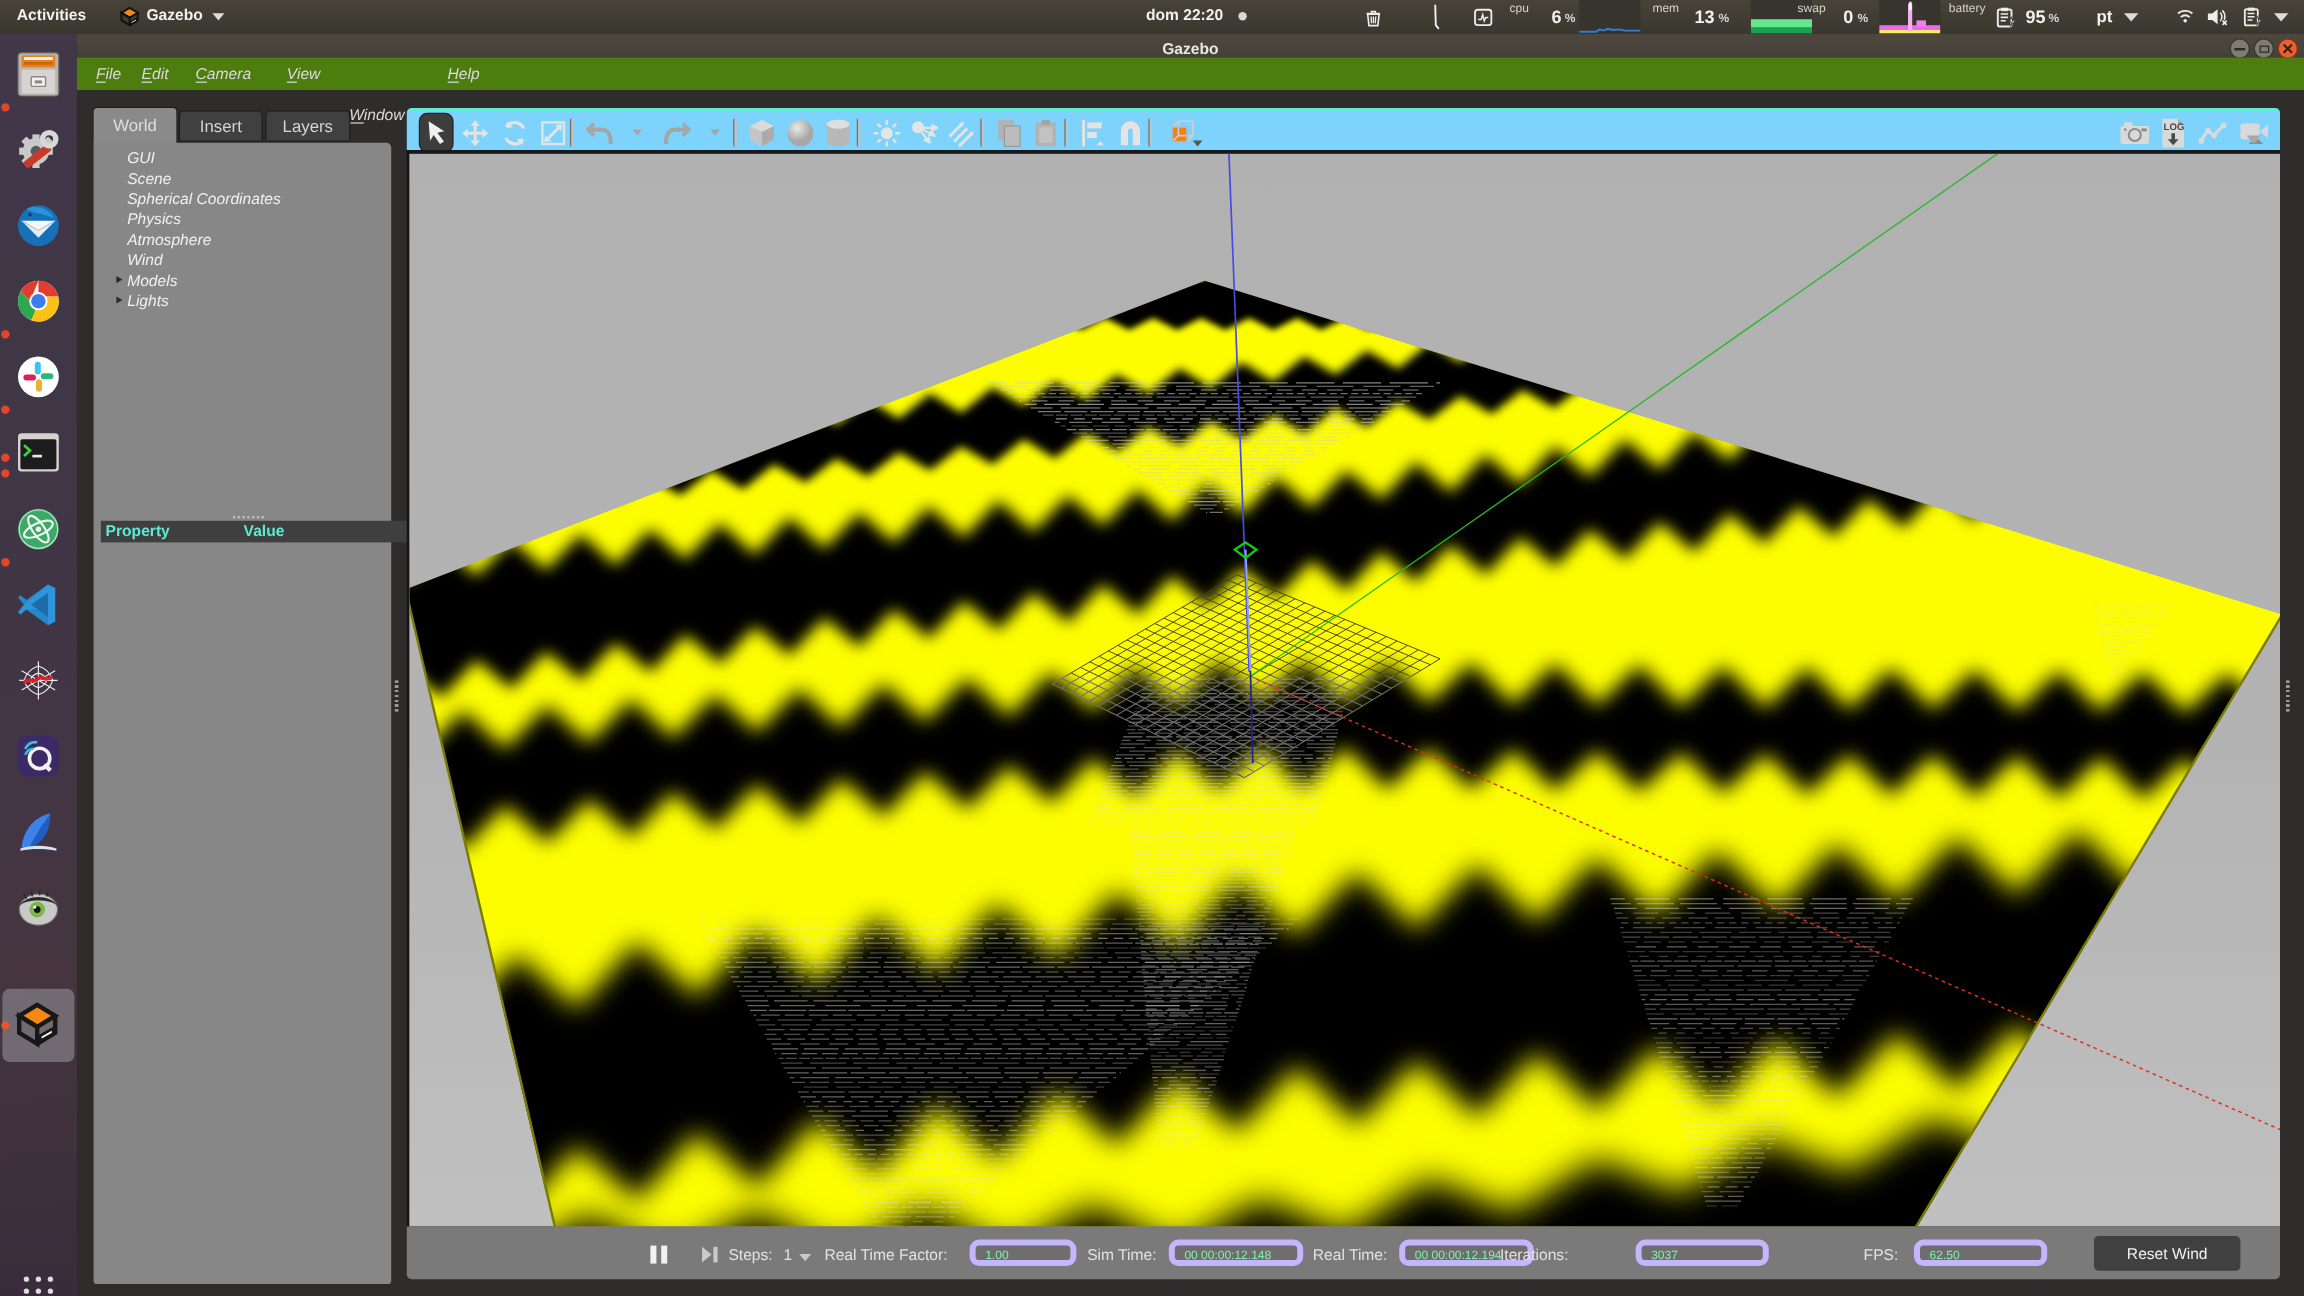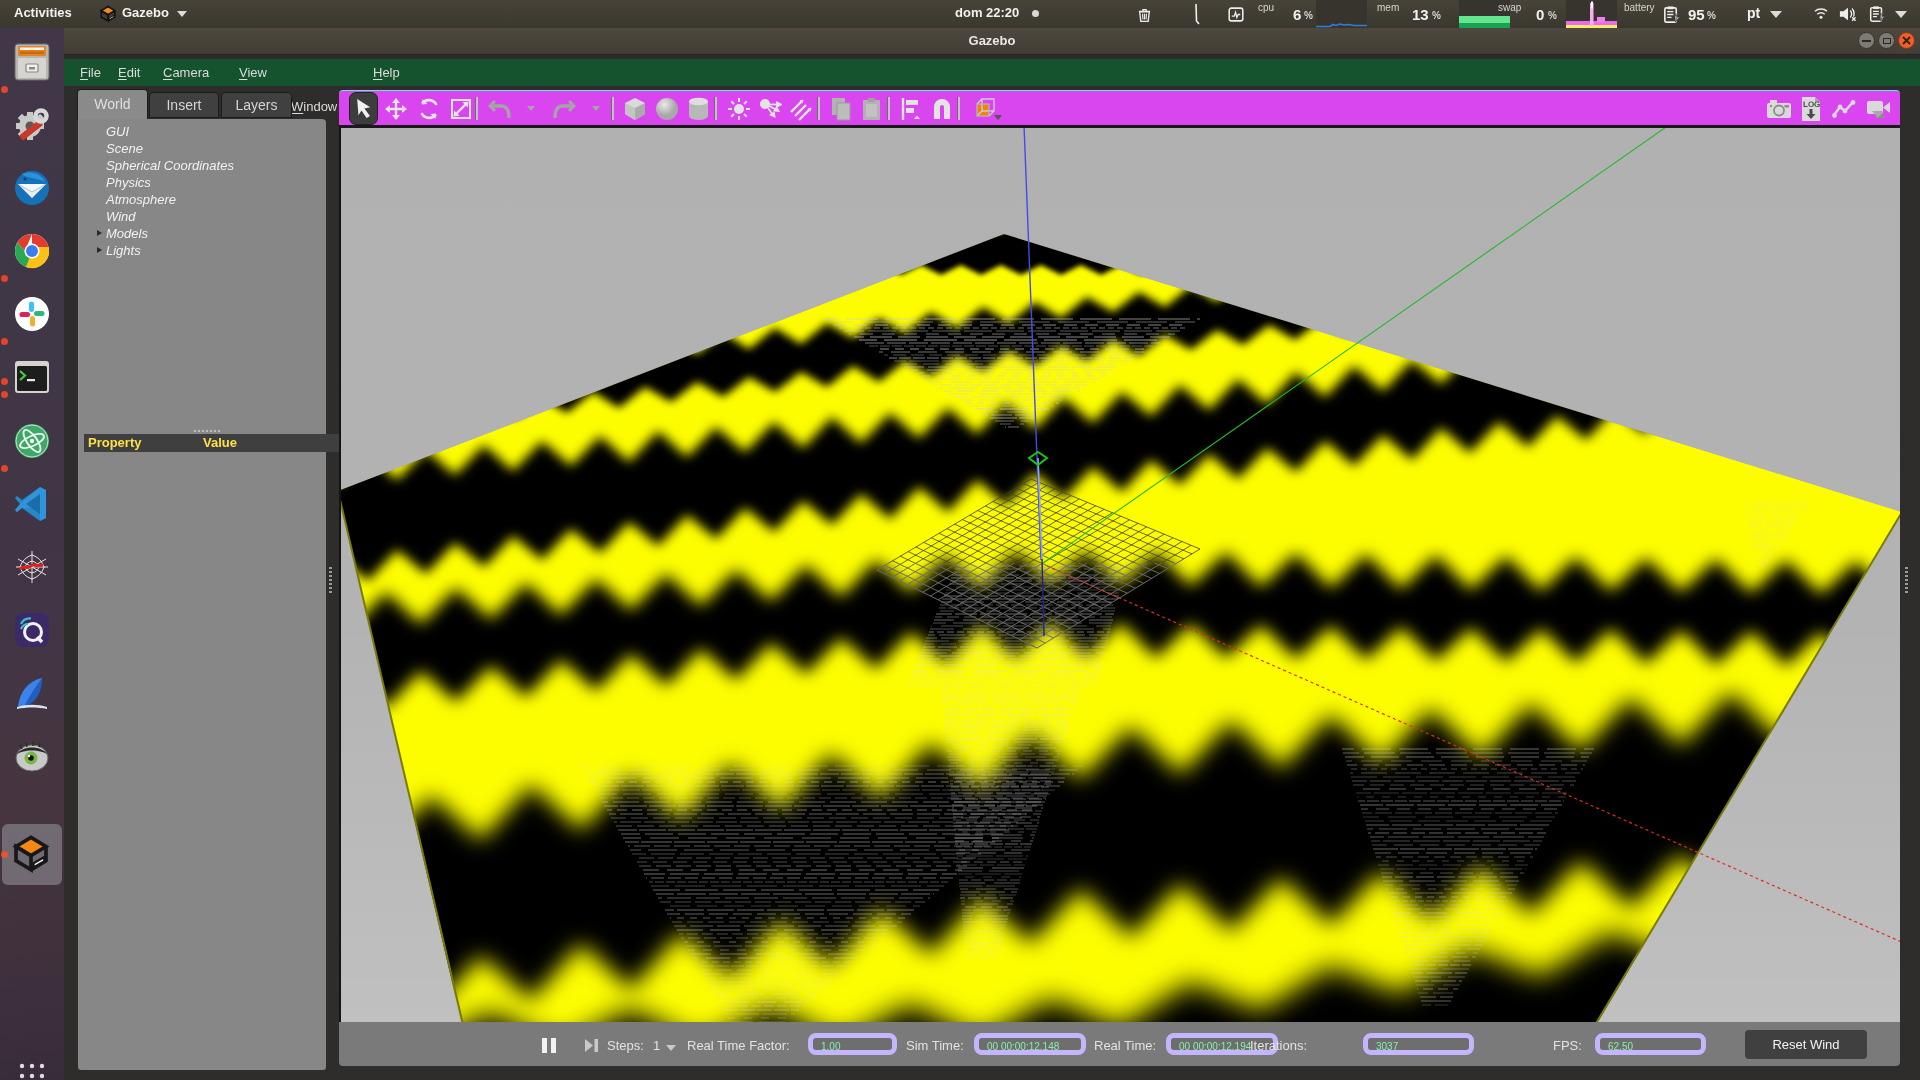--- a/index.html
+++ b/index.html
@@ -5,31 +5,31 @@
 html,body{width:1920px;height:1080px;overflow:hidden;background:#2e2d2b;font-family:"Liberation Sans",sans-serif;}
 .abs{position:absolute;}
 #toppanel{position:absolute;left:0;top:0;width:1920px;height:28px;background:linear-gradient(#474338,#3a372f);color:#f3f1ee;z-index:50;}
 #toppanel .t{position:absolute;top:5px;font-size:13px;font-weight:bold;color:#f3f1ee;}
 #dock{position:absolute;left:0;top:28px;width:64px;height:1052px;background:linear-gradient(175deg,#413748 0%,#3f3646 30%,#423545 55%,#46353f 75%,#392c3a 100%);z-index:40;}
 #dock .ic{position:absolute;left:12px;width:40px;height:40px;}
 .dot{position:absolute;left:1px;width:7px;height:7px;border-radius:50%;background:#e4442a;}
 #titlebar{position:absolute;left:64px;top:28px;width:1856px;height:27px;background:linear-gradient(#4e483f,#423d35);border-bottom:1px solid #262420;}
 #titlebar .tt{position:absolute;top:5px;left:50%;transform:translateX(-50%);font-size:13px;font-weight:bold;color:#e9e7e3;}
 .wbtn{position:absolute;top:4px;width:17px;height:17px;border-radius:50%;}
-#menubar{position:absolute;left:64px;top:59px;width:1856px;height:27px;background:#14532d;color:#dbdbdb;font-size:13px;}
+#menubar{position:absolute;left:64px;top:48px;width:1856px;height:27px;background:#4d7c0f;color:#dbdbdb;font-size:13px;font-style:italic;}
 #menubar span{position:absolute;top:6px;}
 #menubar u{text-decoration:underline;text-underline-offset:2px;}
 #tabworld{position:absolute;left:77px;top:89px;width:71px;height:31px;background:#8a8a8a;border:1px solid #1c1c1c;border-bottom:none;border-radius:4px 4px 0 0;color:#dfdfdf;font-size:14px;text-align:center;line-height:29px;}
 .tab{position:absolute;top:92px;height:26px;background:#404040;border:1px solid #1c1c1c;border-radius:4px 4px 0 0;color:#d4d4d4;font-size:14px;text-align:center;line-height:25px;}
 #leftpanel{position:absolute;left:78px;top:119px;width:248px;height:951px;background:#878787;border-radius:0 4px 3px 3px;}
 #lefttree{position:absolute;left:6px;top:4px;width:236px;color:#f1f1f1;font-size:13px;line-height:17px;}
 #lefttree .tw{position:relative;padding-left:22px;font-style:italic;}
 #lefttree .ar{position:absolute;left:13px;top:5px;width:0;height:0;border-left:5px solid #2a2a2a;border-top:3.5px solid transparent;border-bottom:3.5px solid transparent;}
-#prophead{position:absolute;left:6px;top:315px;width:260px;height:18px;background:#3f3f3f;color:#fde047;font-size:13px;font-weight:bold;}
-#toolbar{position:absolute;left:339px;top:90px;width:1561px;height:35px;background:#d946ef;border-radius:4px 4px 0 0;border-top:1px solid #5eead4;}
+#prophead{position:absolute;left:6px;top:315px;width:260px;height:18px;background:#3f3f3f;color:#5eead4;font-size:13px;font-weight:bold;}
+#toolbar{position:absolute;left:339px;top:90px;width:1561px;height:35px;background:#7dd3fc;border-radius:4px 4px 0 0;border-top:3px solid #5eead4;}
 .tsep{position:absolute;top:6px;width:2px;height:23px;background:#c2c2c2;box-shadow:-1px 0 0 #6d6d6d;}
 #viewport{position:absolute;left:339px;top:125px;width:1561px;height:897px;background:linear-gradient(180deg,#b1b1b1 0%,#b3b3b3 55%,#c0c0c0 100%);overflow:hidden;border-top:3px solid #191919;border-left:2px solid #141414;}
 #plane{position:absolute;left:0;top:0;width:1561px;height:897px;}
 #overlay{position:absolute;left:0;top:0;z-index:5;}
 #botbar{position:absolute;left:339px;top:1022px;width:1561px;height:44px;background:#7a7a7a;border-radius:0 0 4px 4px;color:#e2e2e2;font-size:13px;}
 #botbar span{position:absolute;top:16px;}
 .ebox{position:absolute;top:11px;height:22px;background:#6e6e6e;border-radius:8px;border:5px solid #c4b5fd;color:#86efac;font-size:10px;padding:3px 0 0 8px;}
 #resetbtn{position:absolute;left:1406px;top:8px;width:122px;height:29px;background:#404040;border-radius:4px;color:#f2f2f2;font-size:13px;text-align:center;line-height:29px;}
 </style></head>
 <body>

